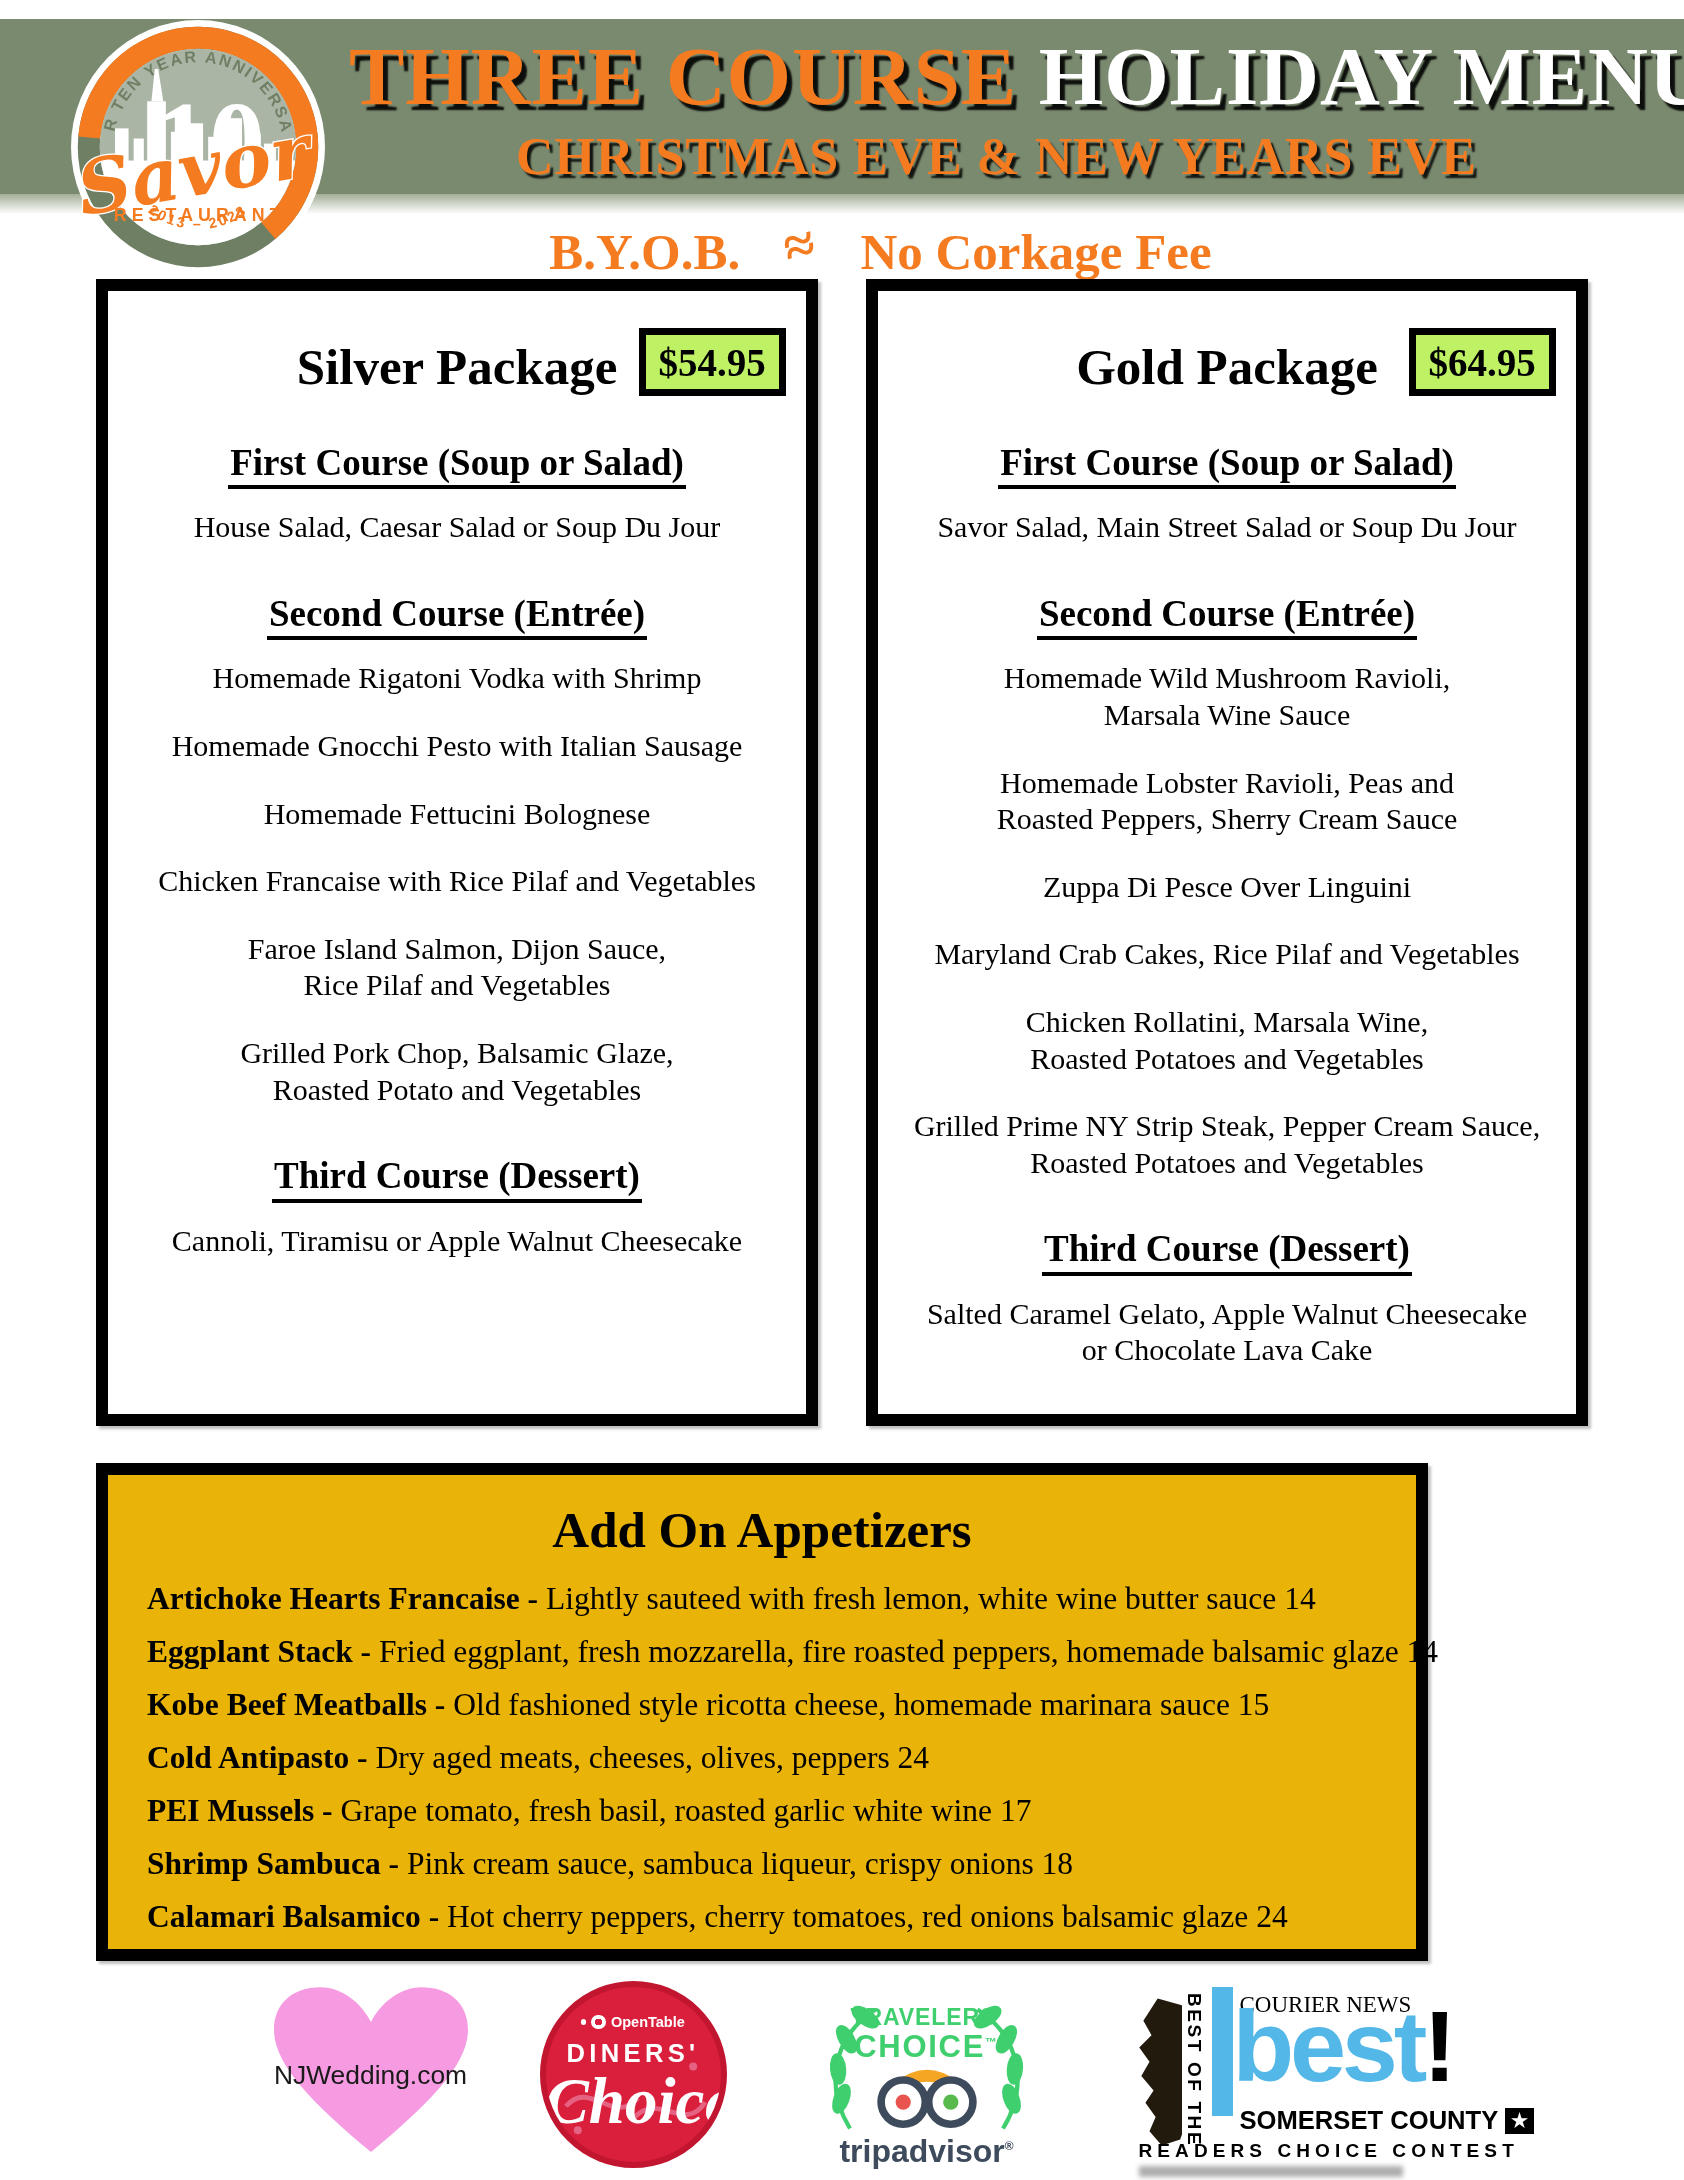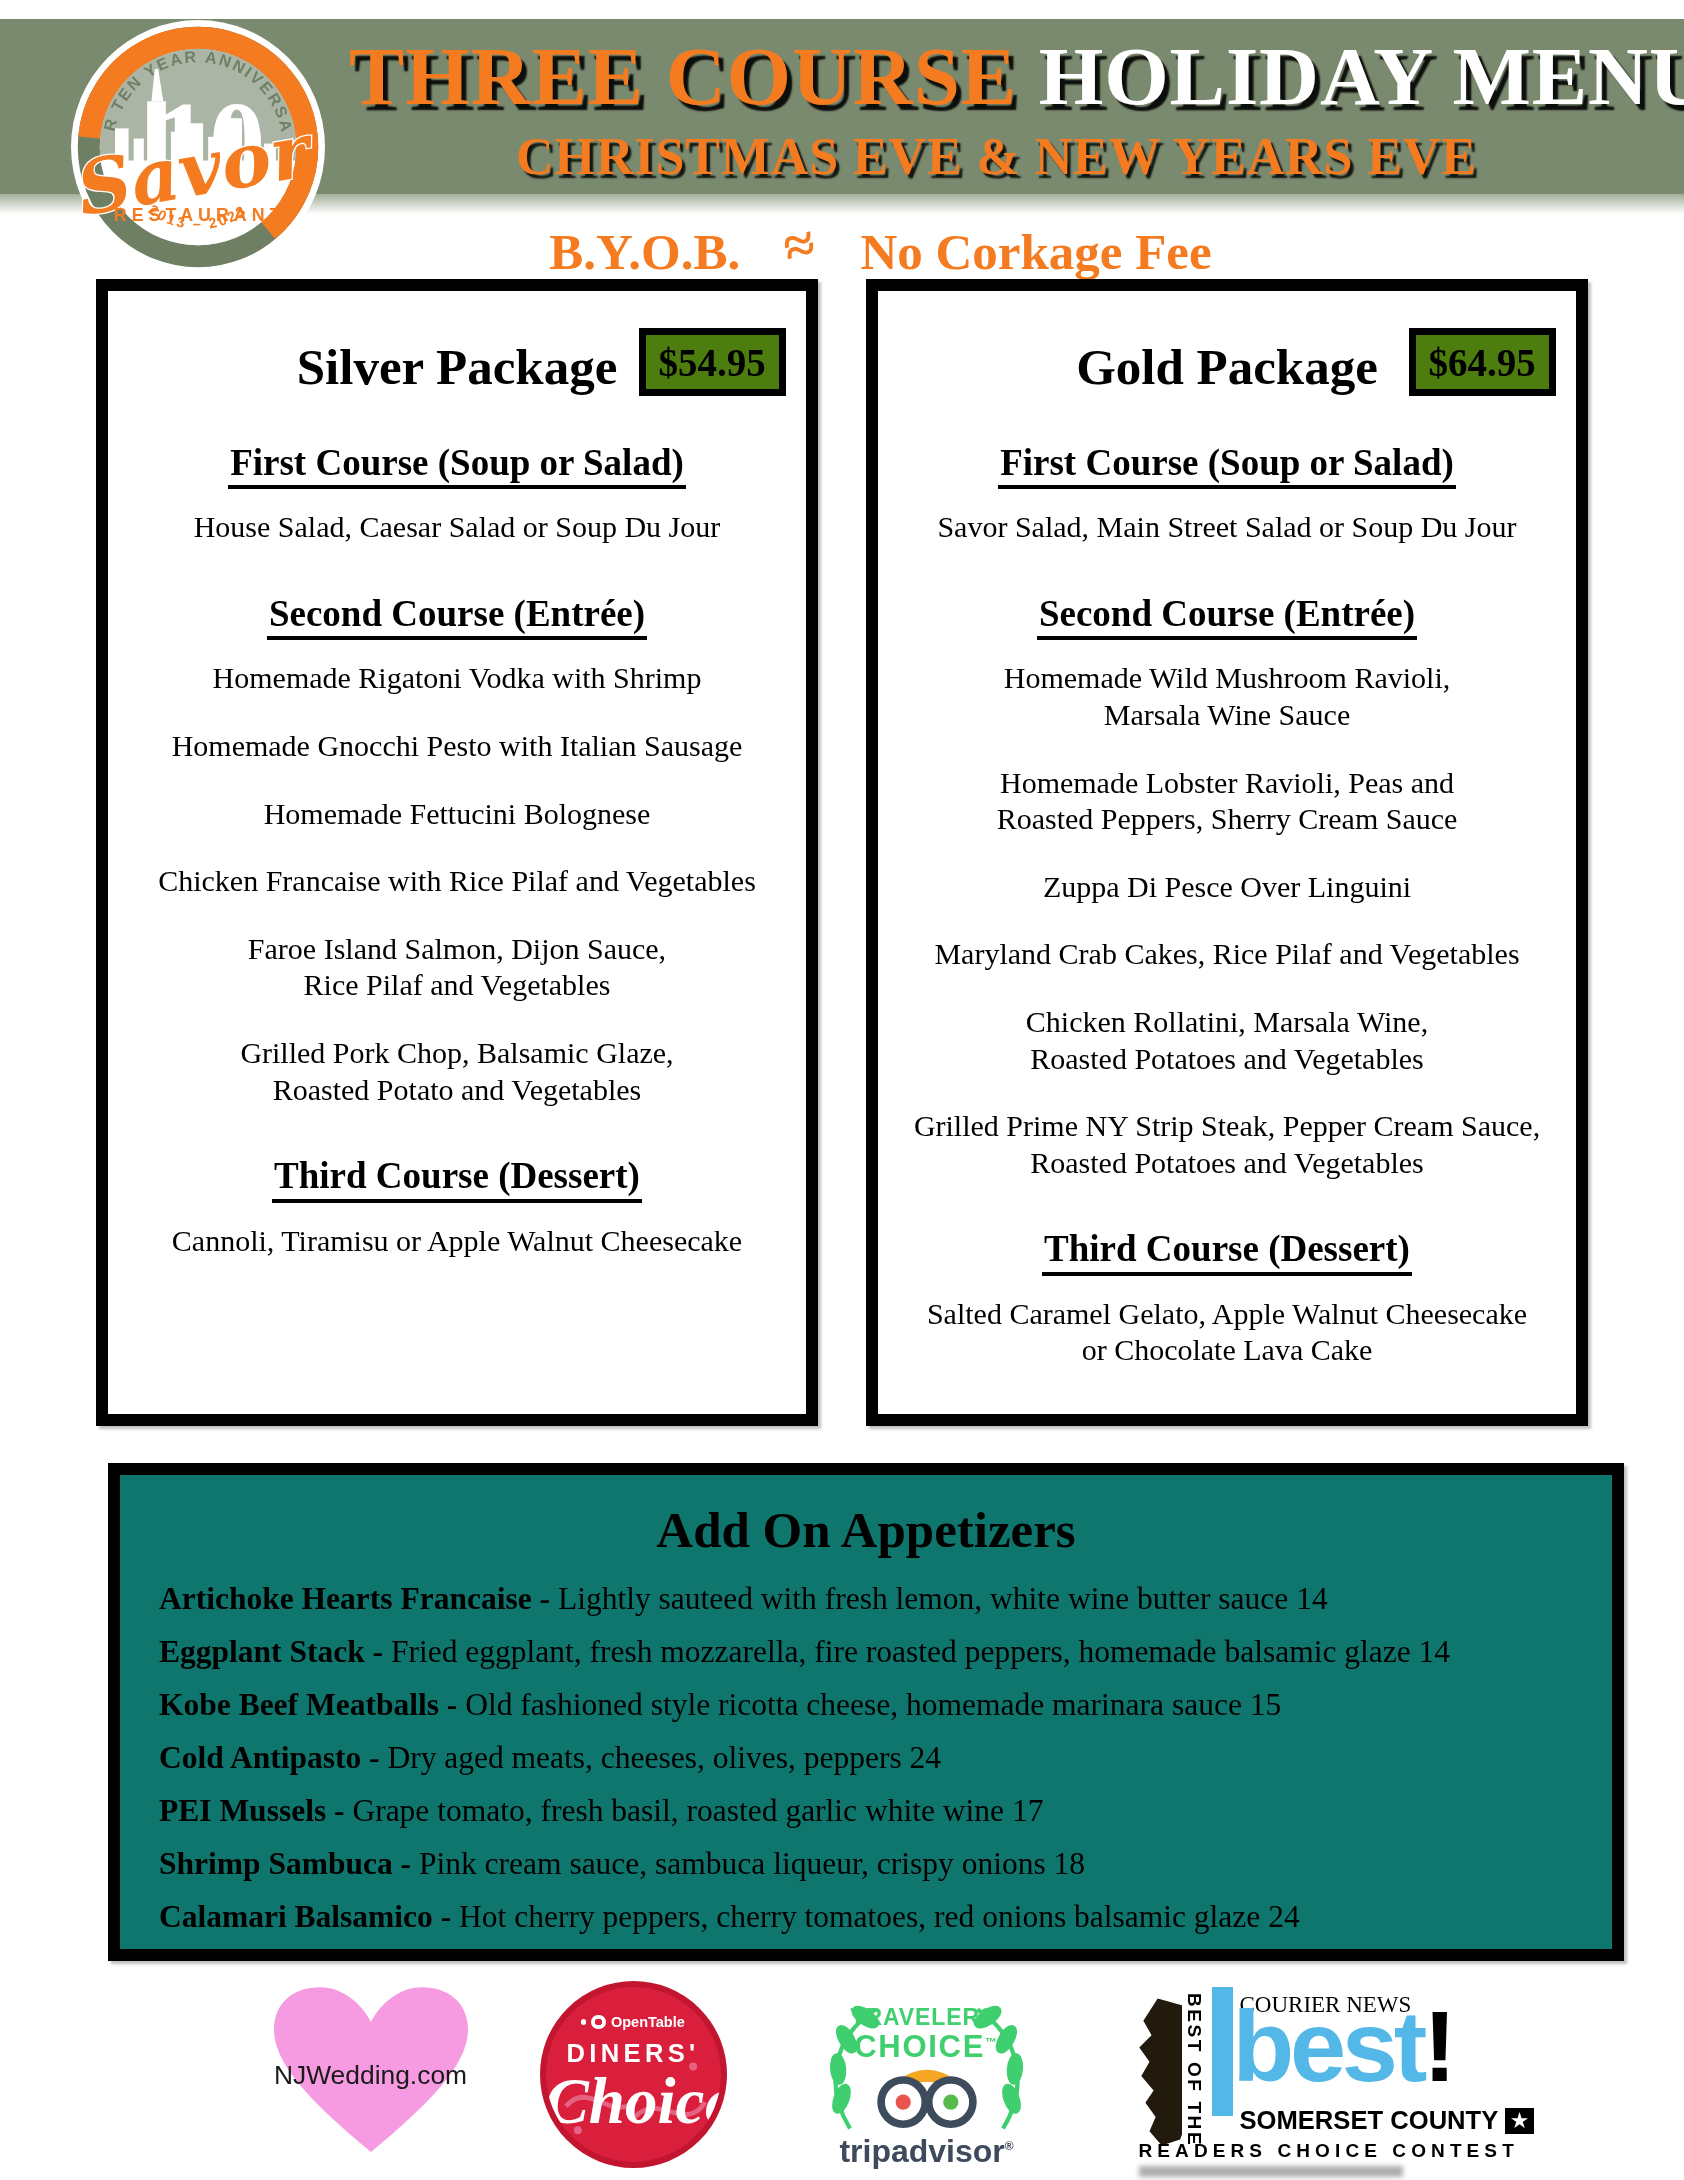--- a/index.html
+++ b/index.html
@@ -23,31 +23,31 @@
     font-weight:bold;font-size:51px;transform:translateX(38px);white-space:nowrap;}
   .byob .tilde{display:inline-block;margin:0 32px;transform:rotate(-14deg) translateY(-5.1px);font-size:56px;}
   
   .logo{position:absolute;left:71px;top:20.4px;width:254px;height:254px;}
   
   .package{position:absolute;top:279px;width:722px;height:1147px;border:12.8px solid #000;
     box-sizing:border-box;background:#fff;text-align:center;box-shadow:2.6px 3.4px 2.6px rgba(0,0,0,0.25);}
   .pkg-silver{left:96px;}
   .pkg-gold{left:866px;}
   .price-tag{position:absolute;top:37px;right:20.4px;border:7.7px solid #000;padding:7.7px 12.8px;
-    font-weight:bold;font-size:39px;line-height:1;background:#4d7c0f;}
+    font-weight:bold;font-size:39px;line-height:1;background:#bef264;}
   .pkg-title{margin-top:48px;font-size:51px;font-weight:bold;line-height:1.1;}
   .course{margin-top:46px;}
   .course-heading{display:inline-block;font-size:37px;font-weight:bold;line-height:1.2;
     border-bottom:4.3px solid #000;padding:0 1.7px;}
   .item{margin-top:31px;font-size:30px;line-height:1.22;}
   .item.first-item{margin-top:20px;}
   .item span{display:block;white-space:nowrap;}
   
-  .addons{position:absolute;left:108px;top:1463px;width:1516px;height:498px;border:12.8px solid #000;
-    box-sizing:border-box;background:#0f766e;padding:0 39px;box-shadow:2.6px 3.4px 2.6px rgba(0,0,0,0.25);}
+  .addons{position:absolute;left:96px;top:1463px;width:1332px;height:498px;border:12.8px solid #000;
+    box-sizing:border-box;background:#eab308;padding:0 39px;box-shadow:2.6px 3.4px 2.6px rgba(0,0,0,0.25);}
   .addons-title{text-align:center;font-size:51px;font-weight:bold;margin-top:25.6px;}
   .addon-list{margin-top:22px;}
   .addon-row{margin-top:17px;font-size:31.5px;white-space:nowrap;color:#000;}
   .addon-row .addon-name{font-weight:bold;}
   
   .footerlogos{position:absolute;top:1969px;left:0;width:1685px;height:211px;
     display:flex;justify-content:center;align-items:center;gap:72px;}
   
   .nj{position:relative;width:194px;height:179px;font-family:"Liberation Sans",sans-serif;}
   .nj svg{position:absolute;inset:0;}

